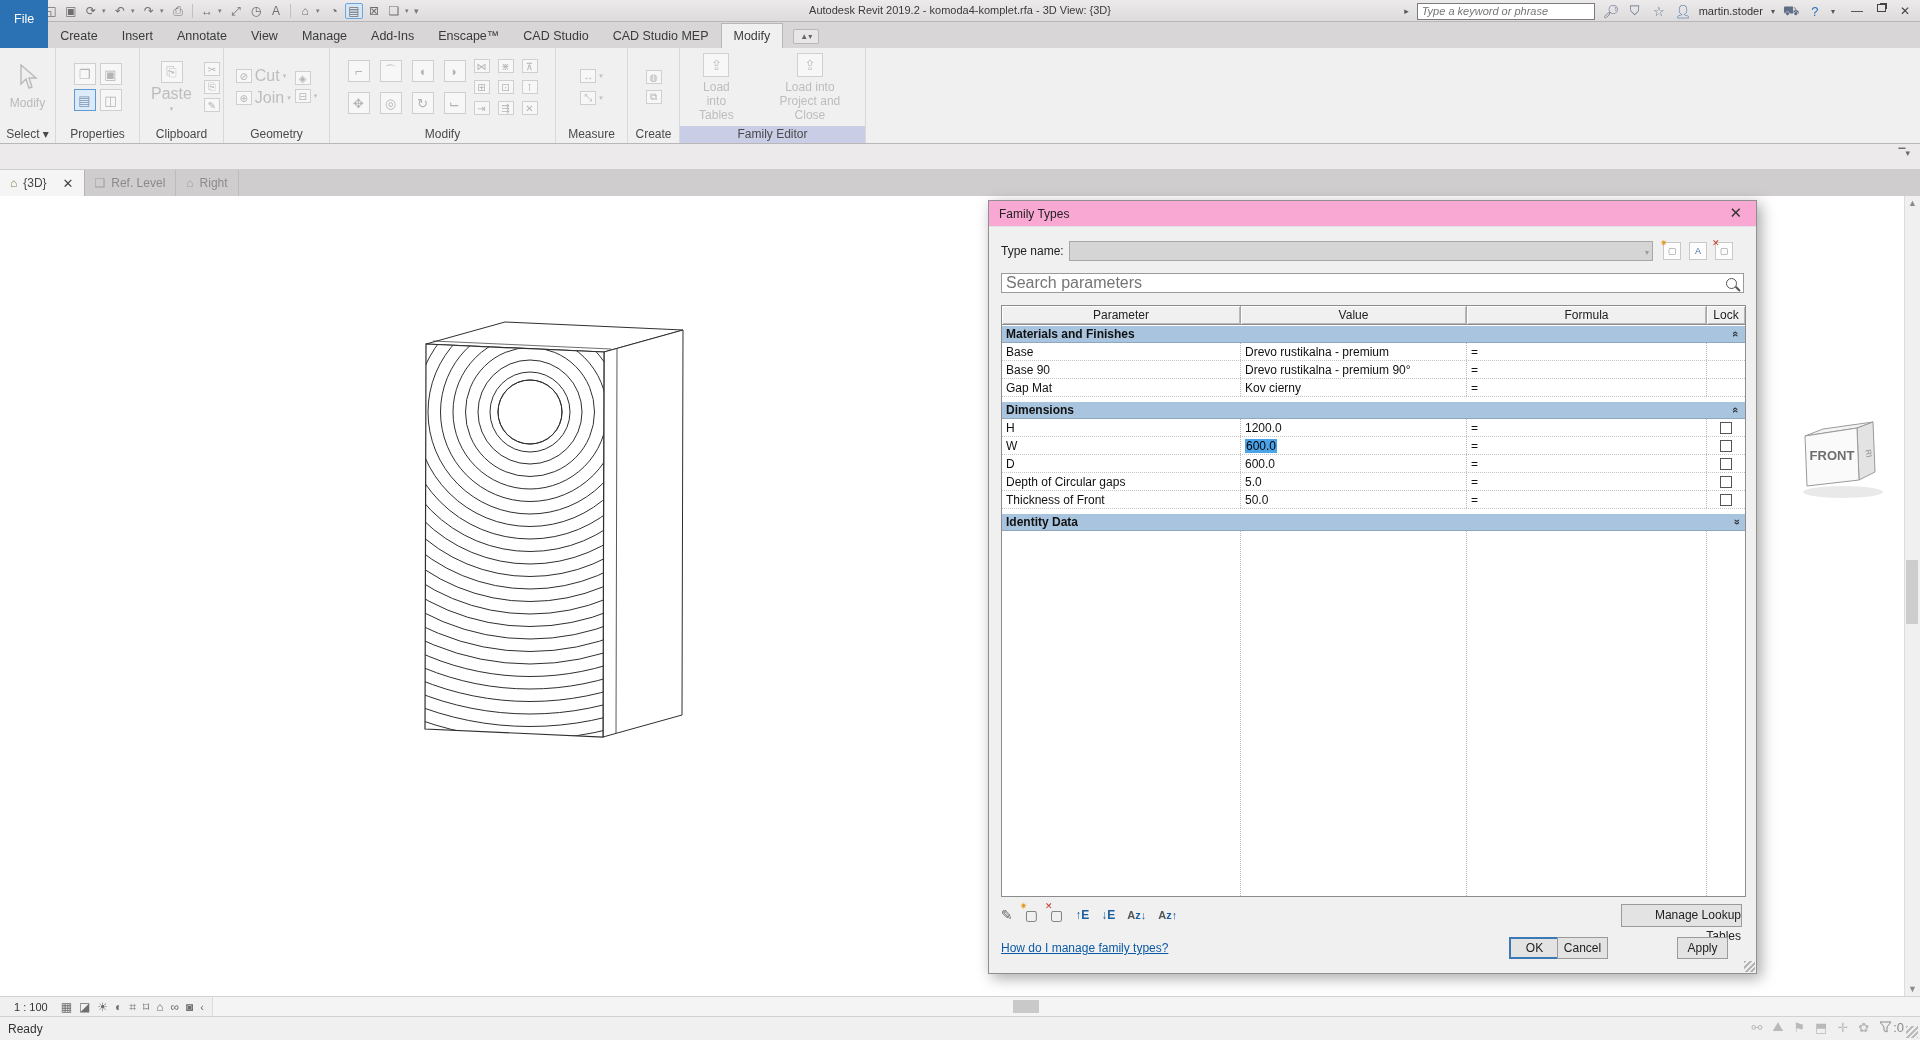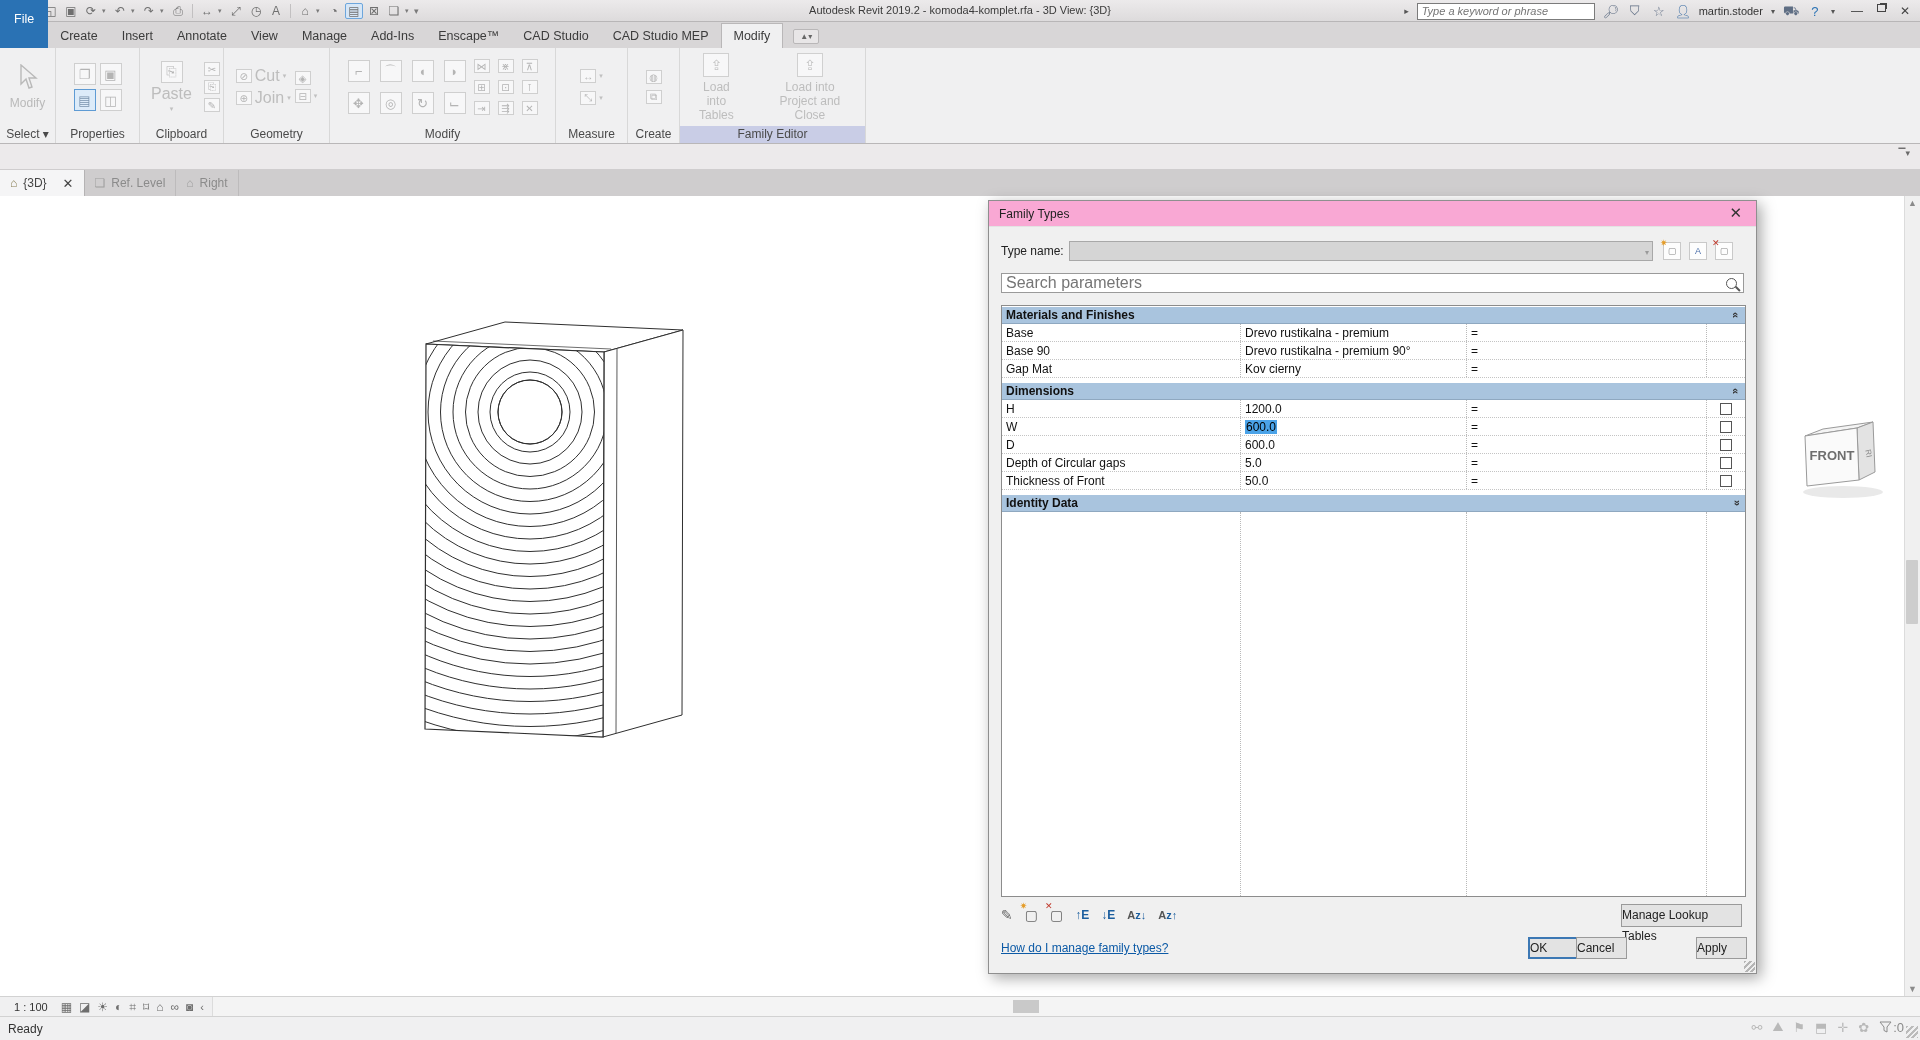--- a/index.html
+++ b/index.html
@@ -140,24 +140,24 @@
   .tfiller { flex:1; display:flex; }
   .tfiller div { border-right:1px dotted #b9b9b9; height:100%; }
   .tfiller div:last-child { border-right:none; }
 
   .dlg-toolbar { position:absolute; left:12px; top:706px; display:flex; align-items:center; gap:12px; }
   .dlg-toolbar .ti { font-size:14px; color:#666; }
   .ti.blue { color:#1b5e9e; font-size:12px; font-weight:bold; }
   .sorti { font-size:11px; color:#555; font-weight:bold; }
   .sorti b { color:#1b5e9e; }
   .mlt-btn { position:absolute; right:14px; top:703px; width:121px; height:23px; background:#e3e3e3;
-    border:1px solid #9a9a9a; text-align:left; line-height:21px; color:#222; }
+    border:1px solid #9a9a9a; text-align:right; line-height:21px; color:#222; }
   .help-link { position:absolute; left:12px; top:740px; color:#0c5aa6; text-decoration:underline; }
   .dlg-btn { position:absolute; top:736px; width:51px; height:22px; background:#e3e3e3; border:1px solid #9a9a9a;
-    line-height:20px; color:#222;margin-left:19px; }
+    text-align:center; line-height:20px; color:#222; }
   .dlg-btn.ok { left:520px; border:2px solid #3c78b4; line-height:18px; }
   .dlg-btn.cancel { left:568px; } .dlg-btn.apply { left:688px; }
   .dlg-grip { position:absolute; right:1px; bottom:1px; width:11px; height:11px;
     background:repeating-linear-gradient(135deg,#b5b5b5 0 2px,transparent 2px 4px); }
 </style>
 </head>
 <body>
 
 <div class="abs titlebar">
   <div class="qat">
@@ -509,20 +509,26 @@
       <span class="pgico"><span class="mark red">✕</span>▢</span>
     </div>
   </div>
 
   <div class="search-row">
     <input placeholder="Search parameters" style="">
     <span class="mag"></span>
   </div>
 
   <div class="ptable">
+    <div class="thead">
+      <div class="th c-param">Parameter</div>
+      <div class="th c-value">Value</div>
+      <div class="th c-formula">Formula</div>
+      <div class="th c-lock">Lock</div>
+    </div>
     <div class="tbody">
         <div class="sec-header">
           <span>Materials and Finishes</span>
           <span class="chev up">«</span>
         </div>
         <div class="prow">
           <div class="pcell c-param">Base</div>
           <div class="pcell c-value">Drevo rustikalna - premium</div>
           <div class="pcell c-formula">=</div>
           <div class="pcell lock c-lock"></div>

